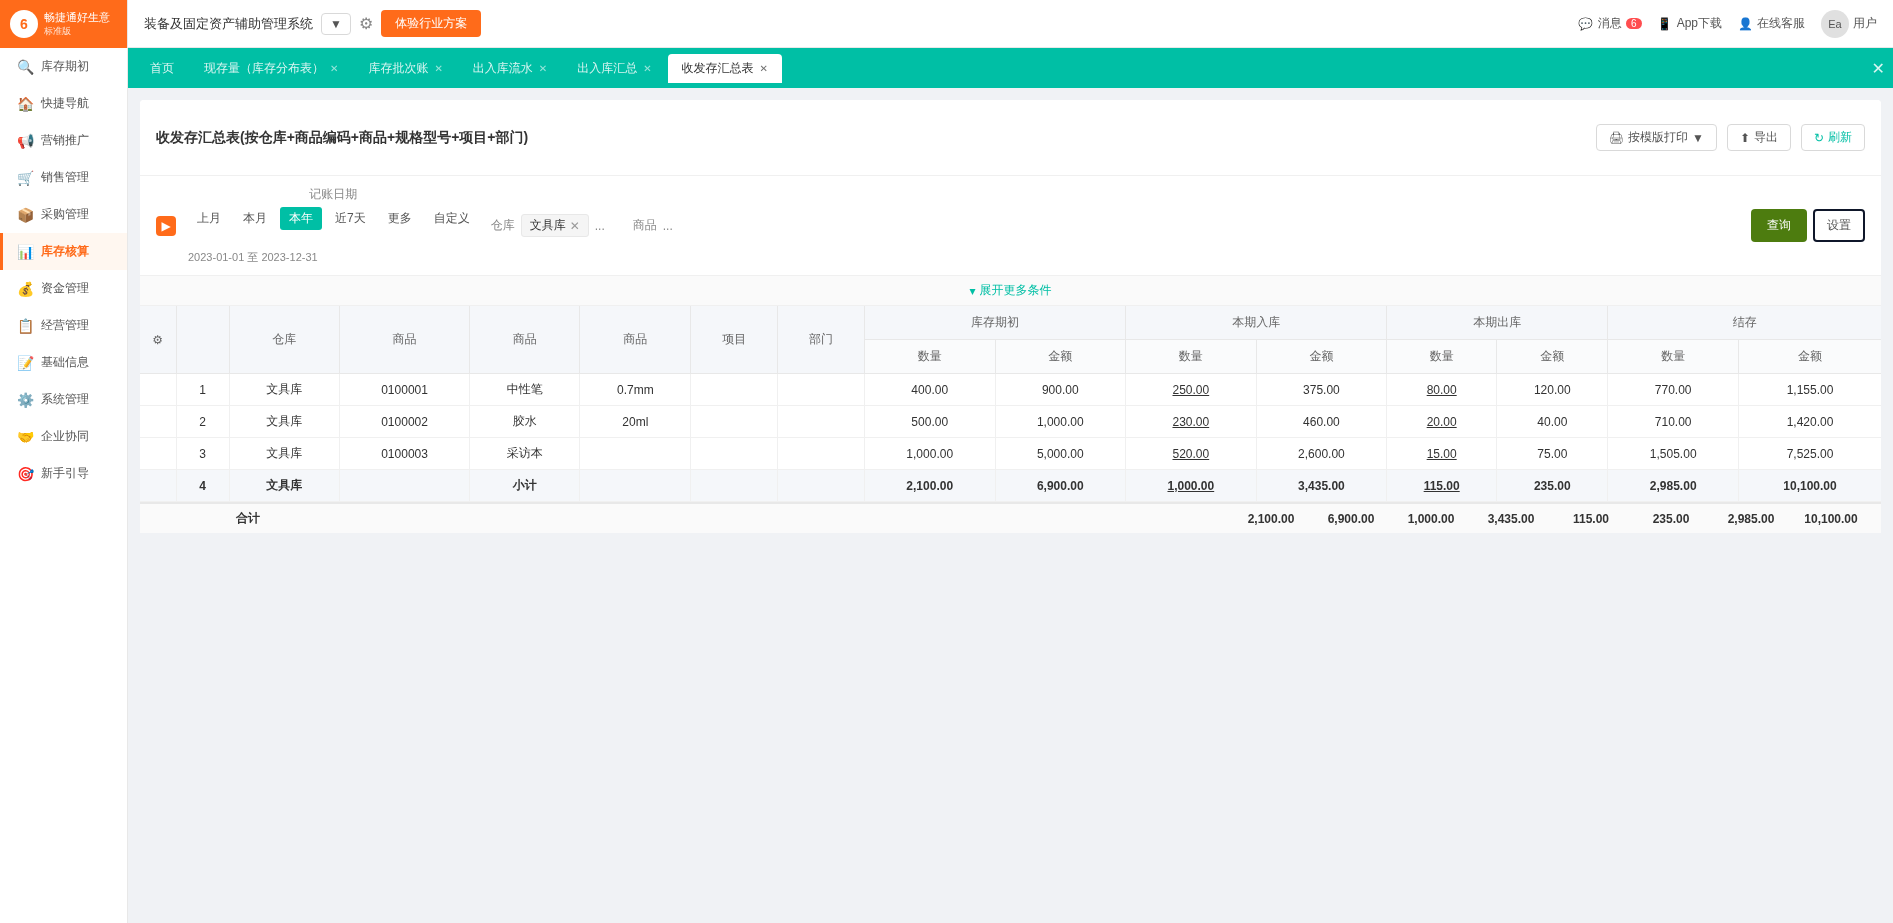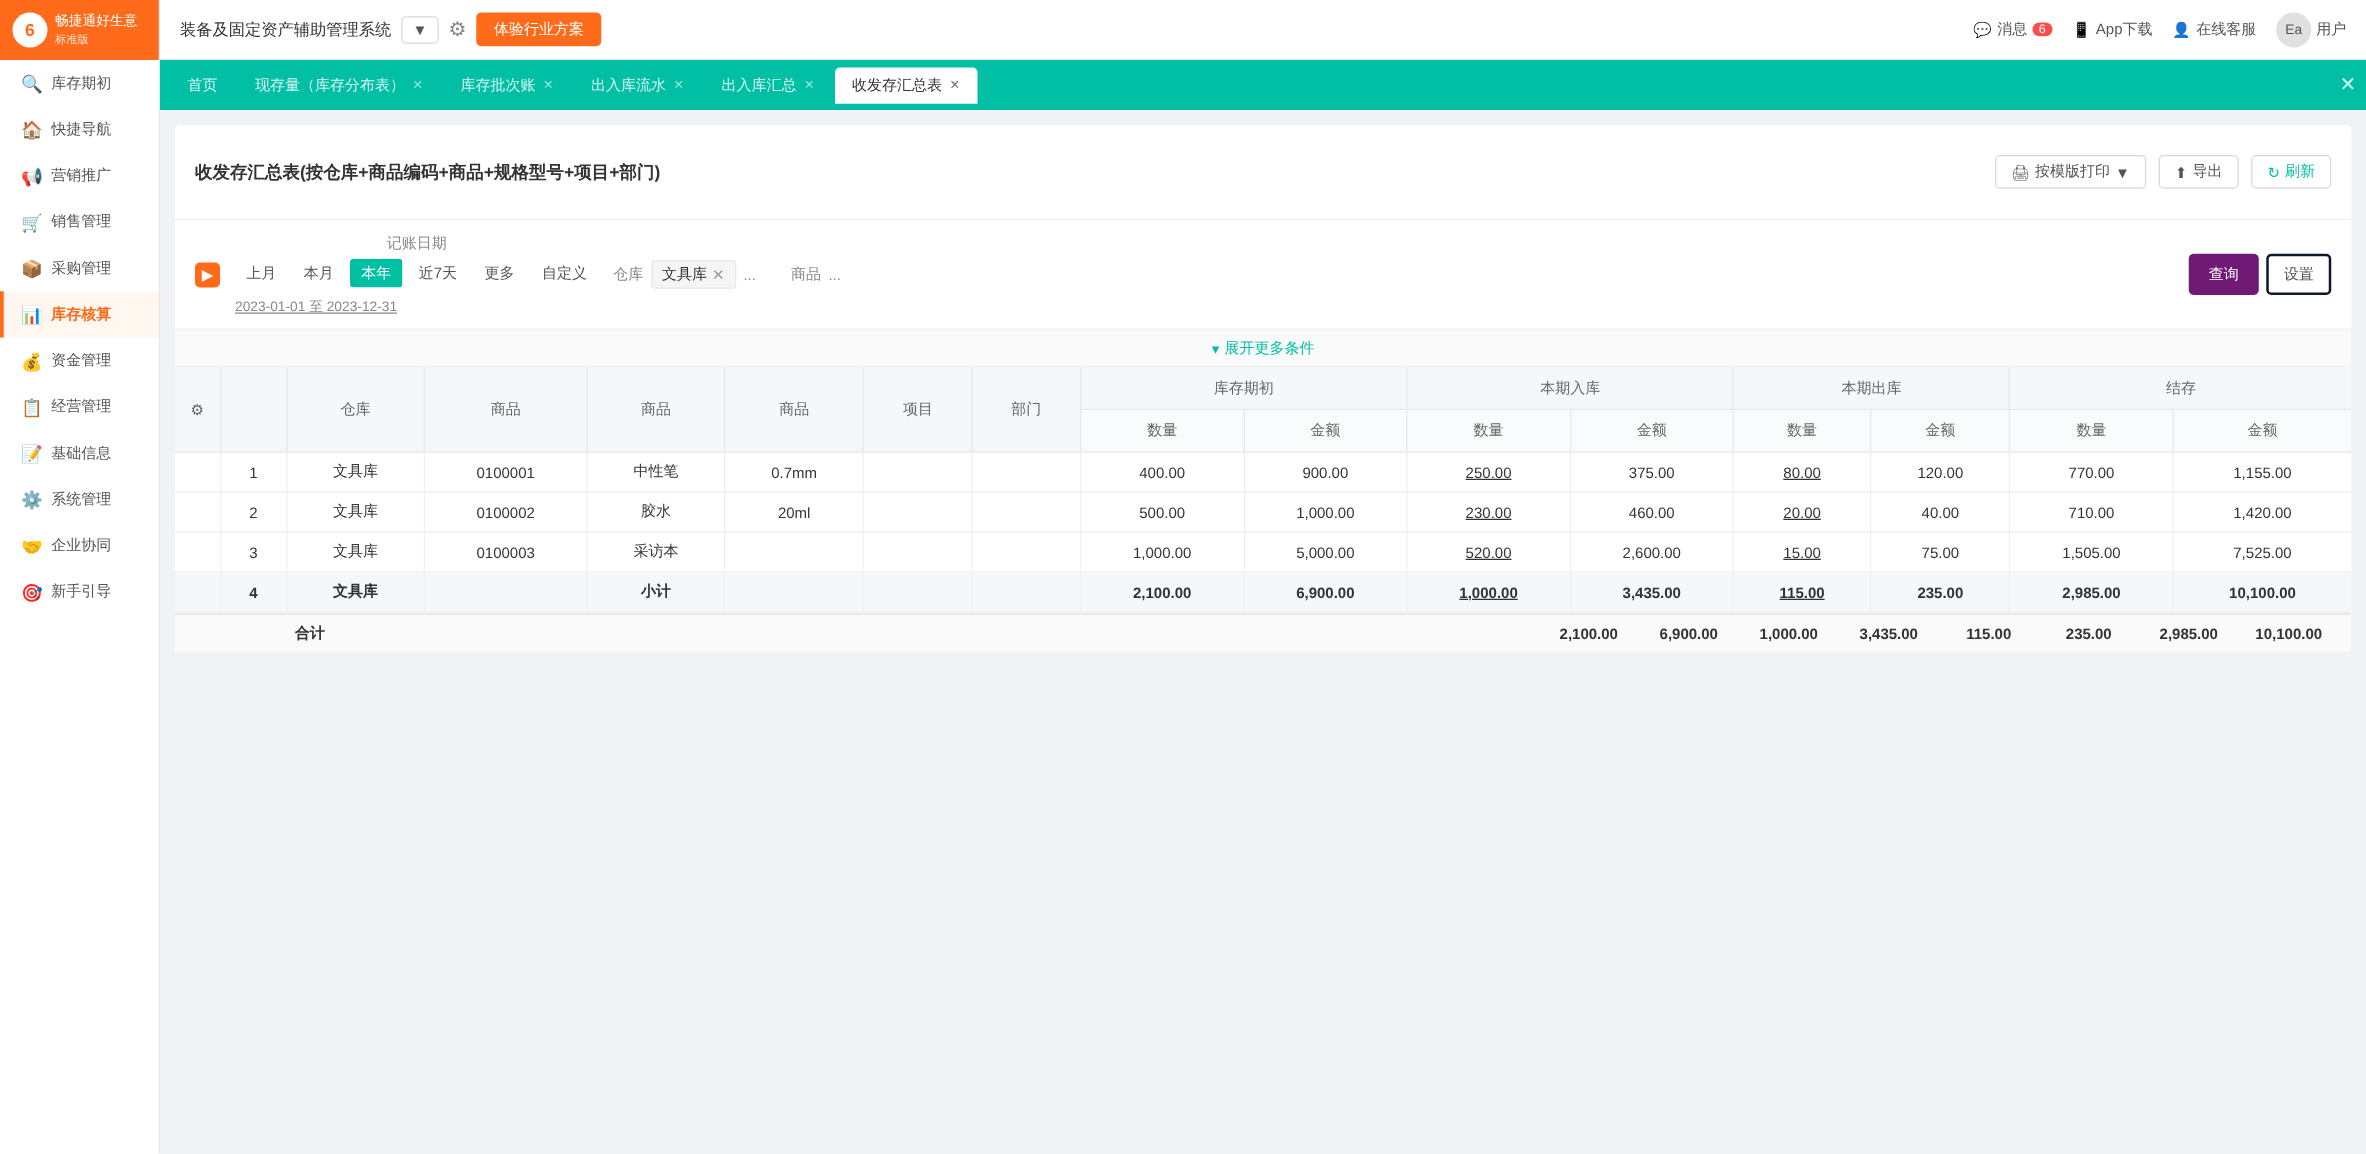--- a/index.html
+++ b/index.html
@@ -94,21 +94,21 @@
       background: #ff6b1a; color: #fff; border: none; border-radius: 4px;
       width: 20px; height: 20px; display: flex; align-items: center; justify-content: center; cursor: pointer; font-size: 12px;
     }
     .filter-label { color: #888; font-size: 12px; }
     .filter-date-btns { display: flex; align-items: center; gap: 4px; }
     .date-btn {
       padding: 2px 8px; border-radius: 3px; cursor: pointer; font-size: 12px; color: #555;
       border: 1px solid transparent;
     }
     .date-btn.active { background: #00bfa5; color: #fff; }
-    .date-range { color: #888; font-size: 11px; margin-top: 6px; text-decoration: underline; }
+    .date-range { color: #888; font-size: 11px; margin-top: 18px; }
     .filter-tag-group { display: flex; align-items: center; gap: 6px; }
     .filter-tag-label { color: #888; }
     .filter-tag {
       background: #f5f5f5; border: 1px solid #e8e8e8; border-radius: 3px;
       padding: 2px 8px; font-size: 12px; display: flex; align-items: center; gap: 4px;
     }
     .filter-tag-x { color: #999; cursor: pointer; }
     .filter-more-btn { color: #888; cursor: pointer; font-size: 12px; }
     .filter-product-more { color: #888; cursor: pointer; }
 
@@ -135,21 +135,21 @@
       padding: 7px 10px; text-align: center; border-bottom: 1px solid #f0f0f0;
       border-right: 1px solid #f0f0f0; white-space: nowrap;
     }
     td:last-child { border-right: none; }
     .tr-subtotal td { font-weight: 700; background: #f5f7fa; }
     .link-underline { text-decoration: underline; color: #333; cursor: pointer; }
     .settings-icon-cell { width: 36px; }
 
     
     .query-btn {
-      background: #701a75; color: #fff; border: none; border-radius: 4px;
+      background: #4d7c0f; color: #fff; border: none; border-radius: 4px;
       padding: 6px 16px; font-size: 12px; cursor: pointer; font-weight: 500;
     }
     .settings-text-btn {
       background: #fff; color: #555; border: 2px solid #0f172a; border-radius: 4px;
       padding: 6px 12px; font-size: 12px; cursor: pointer;
     }
     .filter-actions { display: flex; flex-direction: column; gap: 4px; margin-left: auto; }
 
     
     .table-footer {

